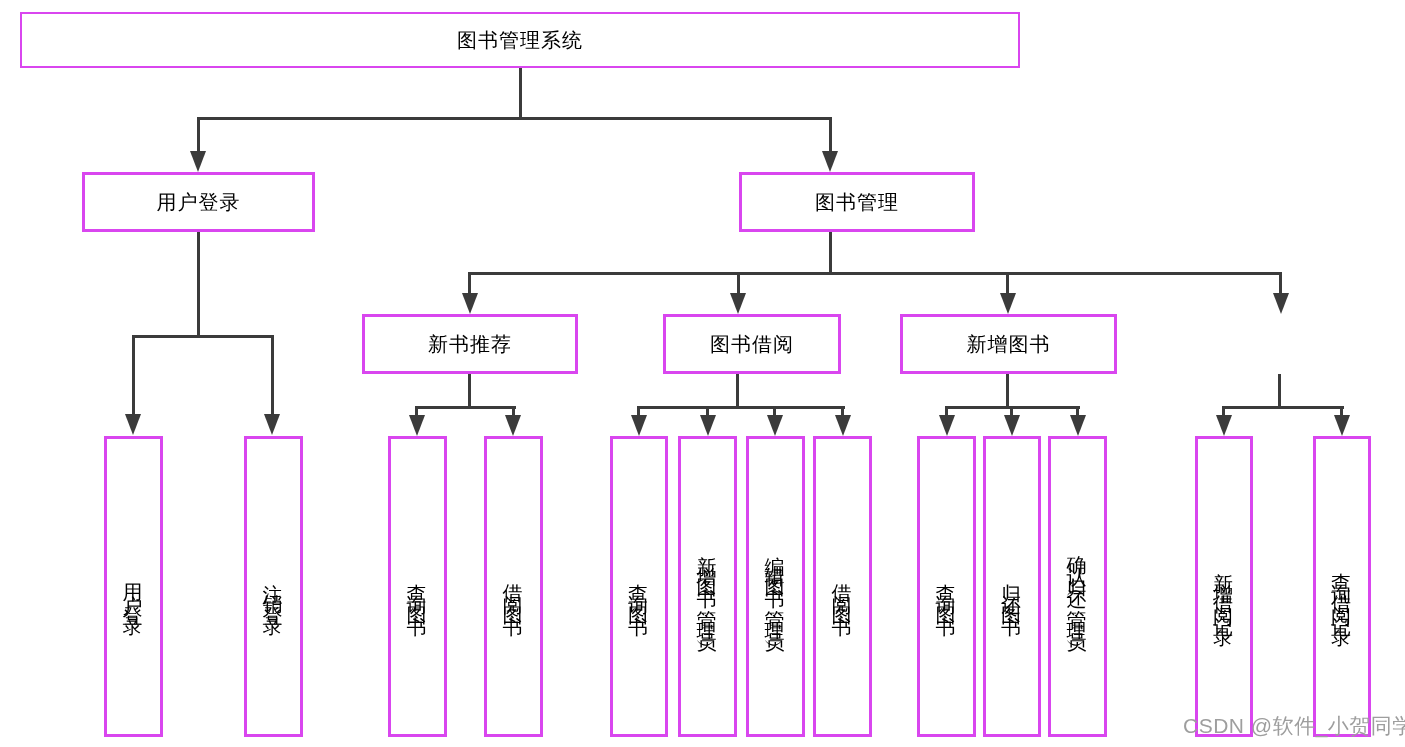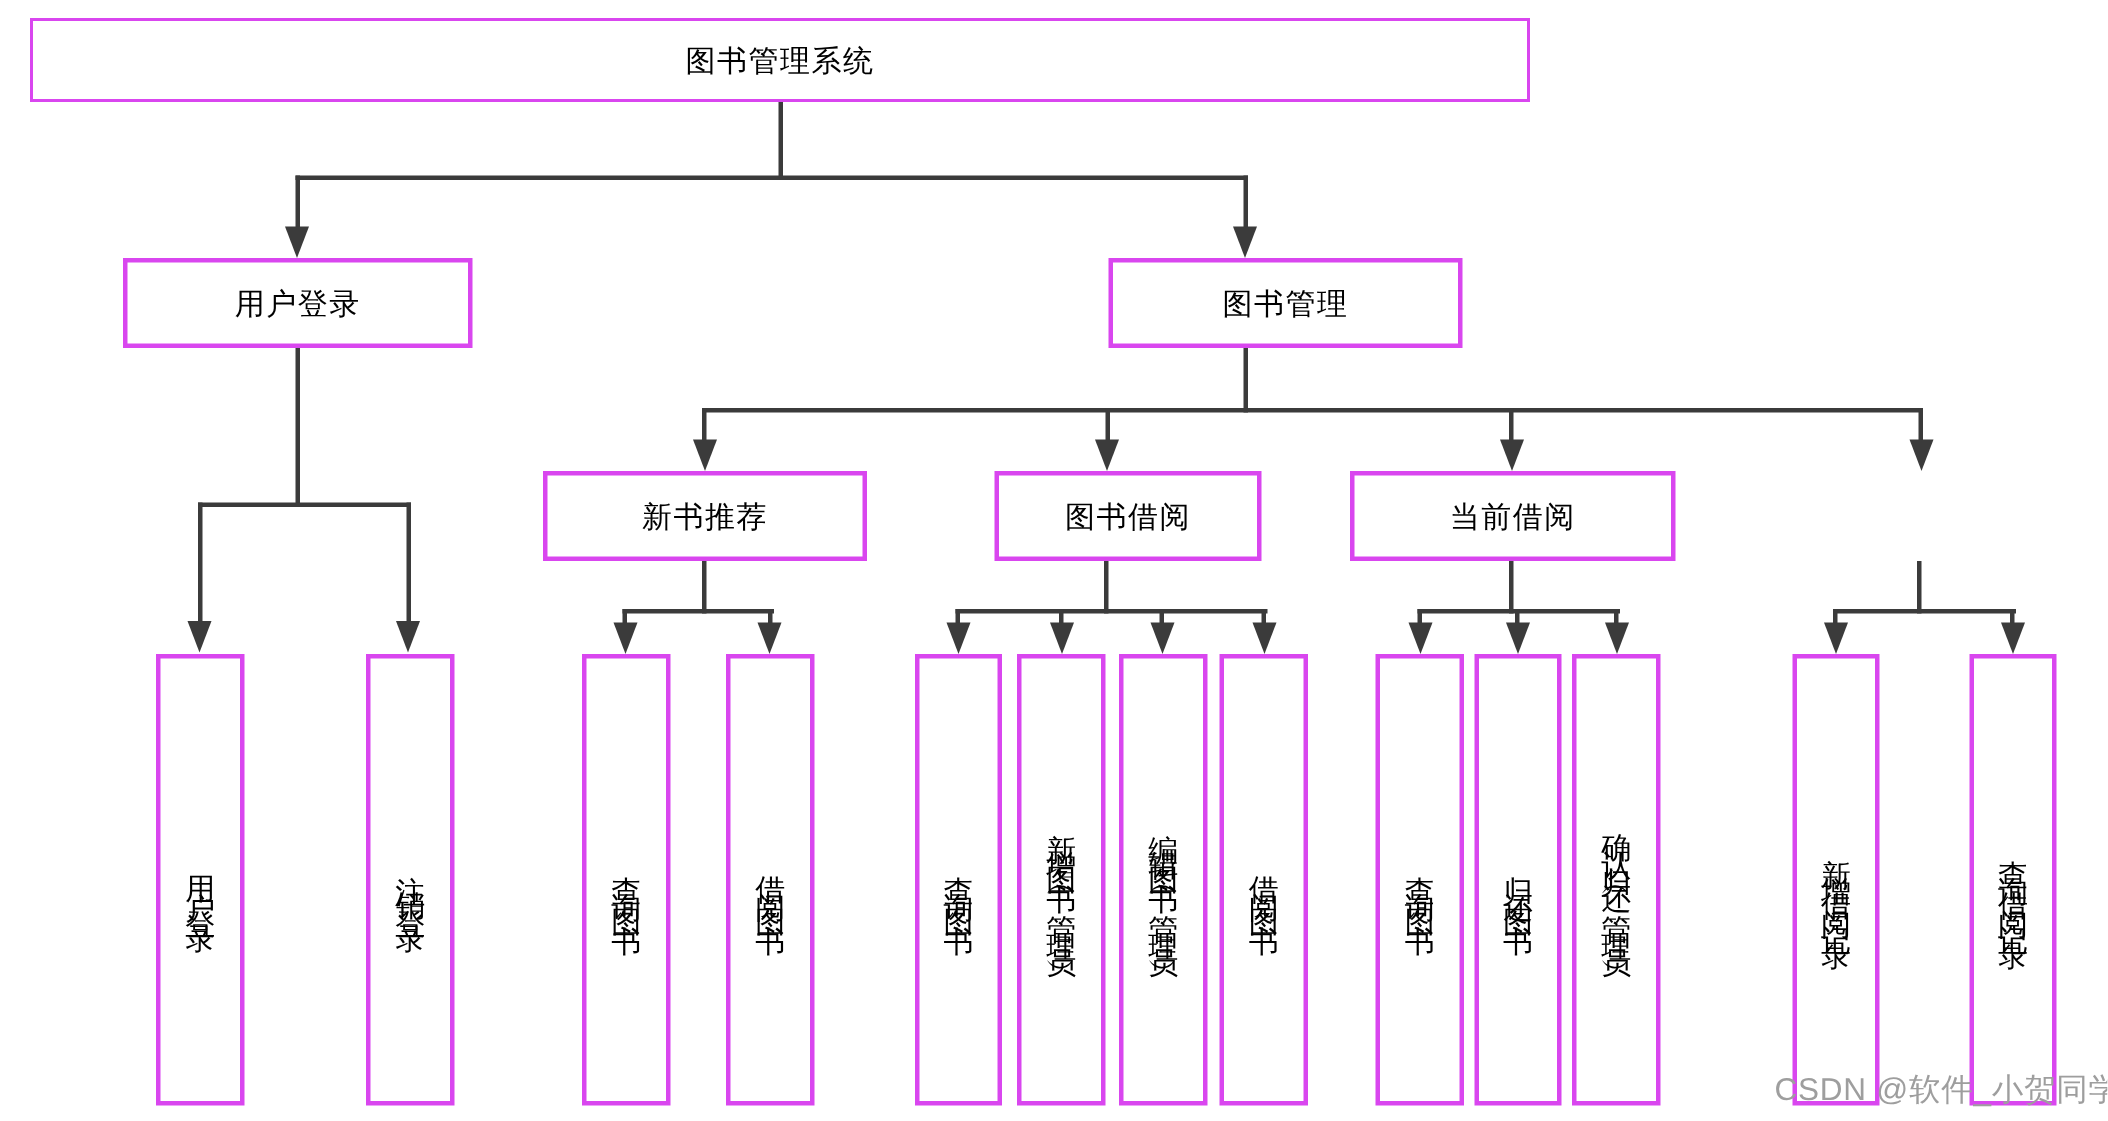--- a/index.html
+++ b/index.html
@@ -24,21 +24,21 @@
 
 <div id="stage">
 
   <div class="node root" style="left:20px;top:12px;width:1000px;height:56px;">图书管理系统</div>
 
   <div class="node" style="left:82px;top:172px;width:233px;height:60px;">用户登录</div>
   <div class="node" style="left:739px;top:172px;width:236px;height:60px;">图书管理</div>
 
   <div class="node" style="left:362px;top:314px;width:216px;height:60px;">新书推荐</div>
   <div class="node" style="left:628px;top:314px;width:178px;height:60px;margin-left:35px;">图书借阅</div>
-  <div class="node" style="left:900px;top:314px;width:217px;height:60px;">当前借阅</div>
+  <div class="node" style="left:900px;top:314px;width:217px;height:60px;">新增图书</div>
 
   <div class="node leaf" style="left:104px;top:436px;width:59px;height:301px;">用户登录</div>
   <div class="node leaf" style="left:244px;top:436px;width:59px;height:301px;">注销登录</div>
 
   <div class="node leaf" style="left:388px;top:436px;width:59px;height:301px;">查询图书</div>
   <div class="node leaf" style="left:484px;top:436px;width:59px;height:301px;">借阅图书</div>
 
   <div class="node leaf" style="left:610px;top:436px;width:58px;height:301px;">查询图书</div>
   <div class="node leaf" style="left:678px;top:436px;width:59px;height:301px;">新增图书（管理员）</div>
   <div class="node leaf" style="left:746px;top:436px;width:59px;height:301px;">编辑图书（管理员）</div>

